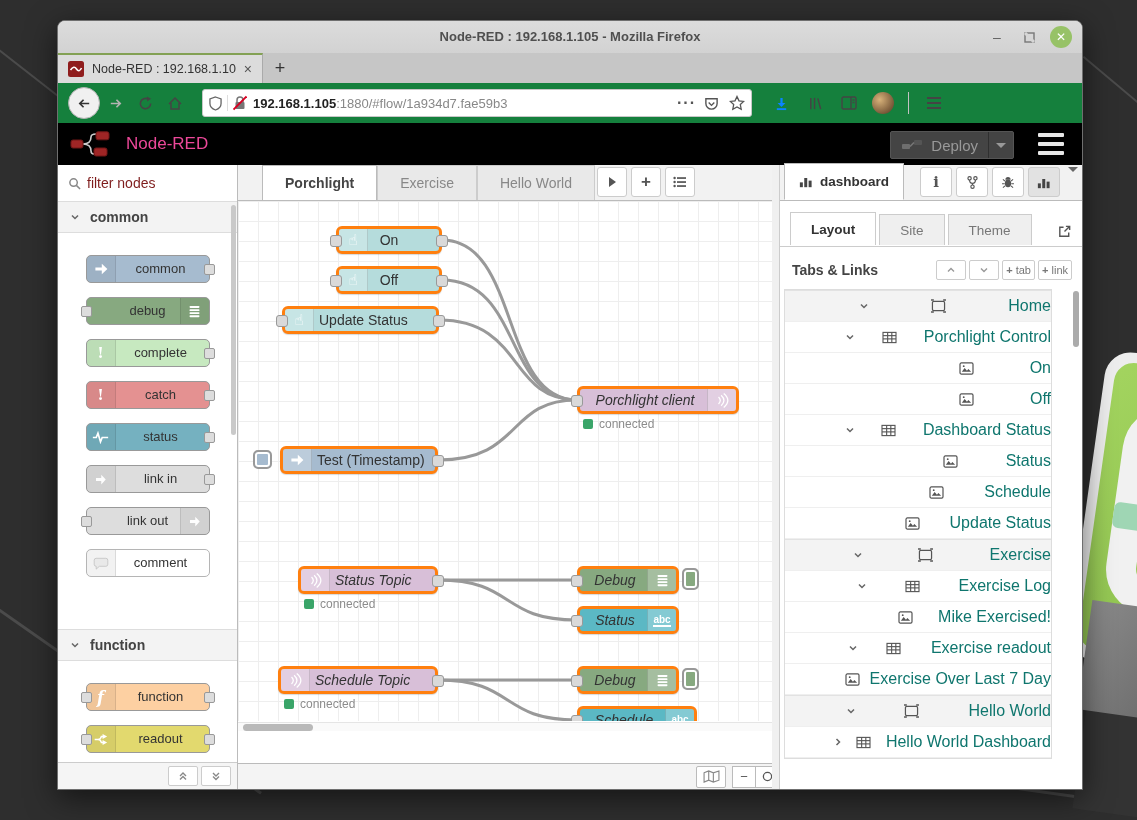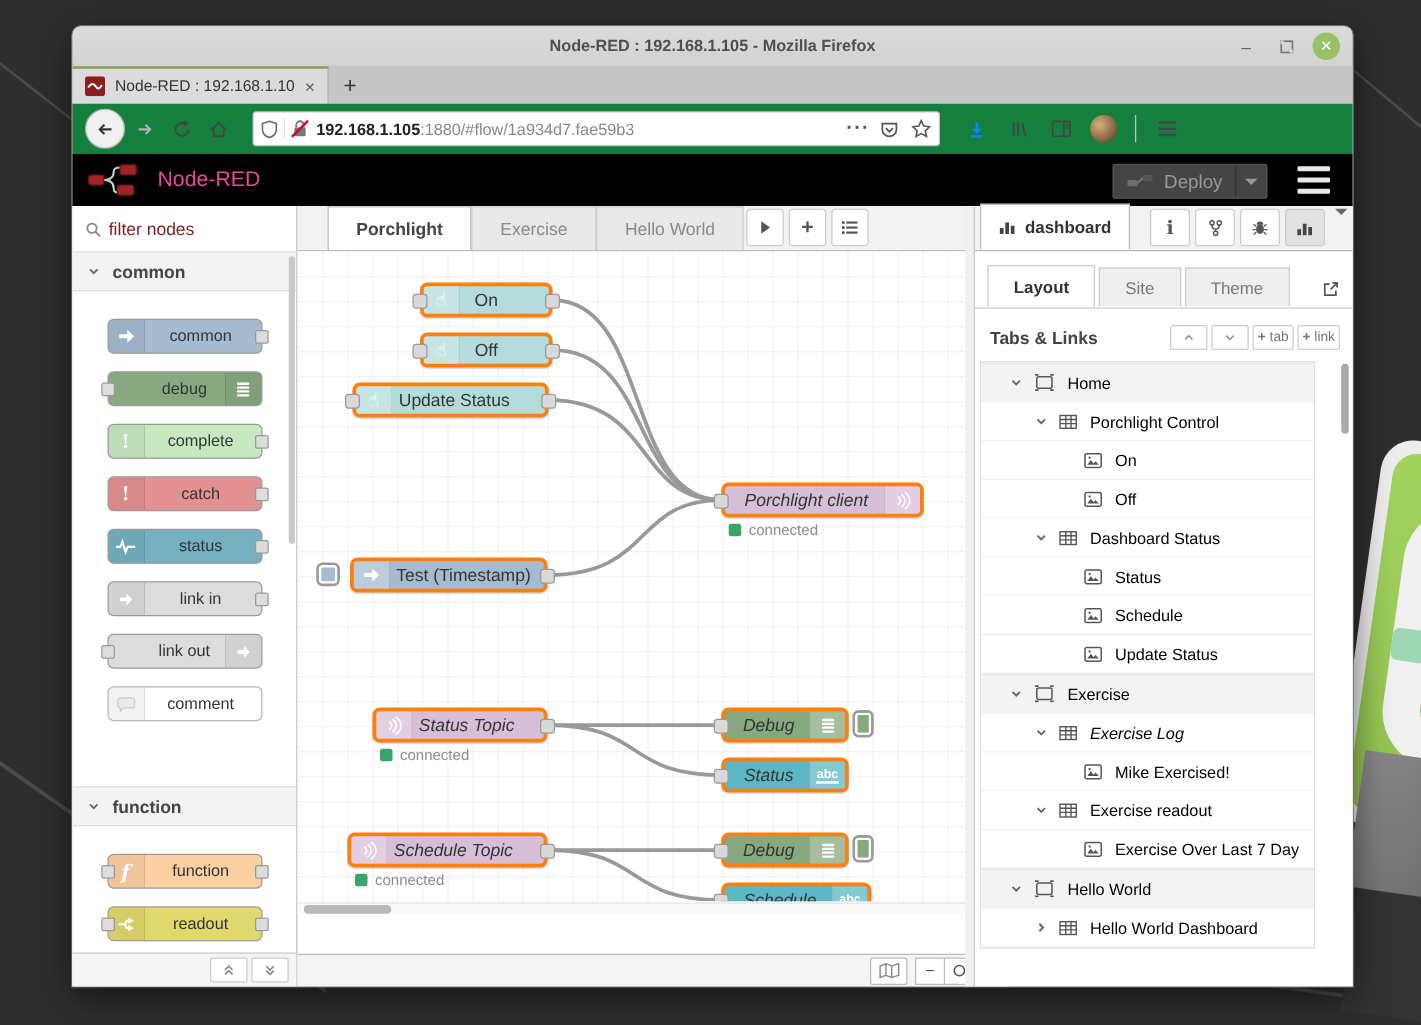--- a/index.html
+++ b/index.html
@@ -141,21 +141,21 @@
   .ptabs{position:absolute;left:10px;top:12px;right:10px;height:32px;display:flex;align-items:flex-end;}
   .ptab{height:31px;display:flex;align-items:center;padding:0 20px;font-size:13.5px;color:#777;
     background:#efefef;border:1px solid #ccc;border-bottom:none;box-sizing:border-box;margin-right:3px;}
   .ptab.active{background:#fff;color:#333;font-weight:bold;height:33px;}
   .ptabs .ext{margin-left:auto;margin-bottom:6px;}
   .ptabline{position:absolute;left:0;right:0;top:45px;height:1px;background:#ccc;}
   .tl-head{position:absolute;left:12px;top:56px;right:10px;height:26px;display:flex;align-items:center;}
   .tl-title{font-size:14px;font-weight:bold;color:#444;flex:1;}
   .tree{position:absolute;left:4px;top:88px;width:268px;height:470px;border:1px solid #ddd;
     overflow:hidden;background:#fff;box-sizing:border-box;}
-  .trow{height:30px;display:flex;align-items:center;border-bottom:1px solid #efefef;font-size:13px;color:#000000;background:#fff;}
+  .trow{height:30px;display:flex;align-items:center;border-bottom:1px solid #efefef;font-size:16px;color:#0f766e;background:#fff;justify-content:space-between;}
   .trow.gray{background:#f3f3f3;border-top:1px solid #e2e2e2;}
   .trow .chev{width:12px;display:flex;justify-content:center;}
   .trow .ticon{margin:0 10px 0 8px;display:flex;}
   .sb-sb{position:absolute;right:3px;top:90px;width:6px;height:56px;background:#ababab;border-radius:3px;}
   
   .ic{display:inline-flex;align-items:center;justify-content:center;}
   .excl{color:#fff;font-weight:bold;font-size:15px;font-family:"DejaVu Serif",serif;}
   .fnf{color:#fff;font-style:italic;font-weight:bold;font-size:16px;font-family:"DejaVu Serif",serif;}
   .abc{color:#fff;font-weight:bold;font-size:10px;border-bottom:2px solid #fff;line-height:11px;}
   .infoi{font-family:"DejaVu Serif",serif;font-weight:bold;font-size:15px;color:#555;}
@@ -871,21 +871,21 @@
                 </span>
                 <span class="ticon">
                   <svg width="15" height="13" viewBox="0 0 16 14" fill="none" stroke="#555" stroke-width="1.2">
                     <rect x="1" y="1.5" width="14" height="11"></rect>
                     <line x1="1" y1="5" x2="15" y2="5"></line>
                     <line x1="1" y1="8.5" x2="15" y2="8.5"></line>
                     <line x1="6" y1="1.5" x2="6" y2="12.5"></line>
                     <line x1="10.5" y1="1.5" x2="10.5" y2="12.5"></line>
                   </svg>
                 </span>
-                <span style="white-space:nowrap;font-style:italic;">Exercise Log</span>
+                <span style="white-space:nowrap;">Exercise Log</span>
               </div>
               <div class="trow">
                 <span style="width:62px"></span>
                 <span class="chev"></span>
                 <span class="ticon">
                   <svg width="15" height="13" viewBox="0 0 16 14">
                     <rect x="1" y="1" width="14" height="12" rx="1.5" fill="none" stroke="#555" stroke-width="1.3"></rect>
                     <path fill="#555" d="M3 10.5 l3 -4 2.5 3 1.5 -2 3 3 z"></path>
                     <circle cx="5" cy="4.5" r="1" fill="#555"></circle>
                   </svg>

